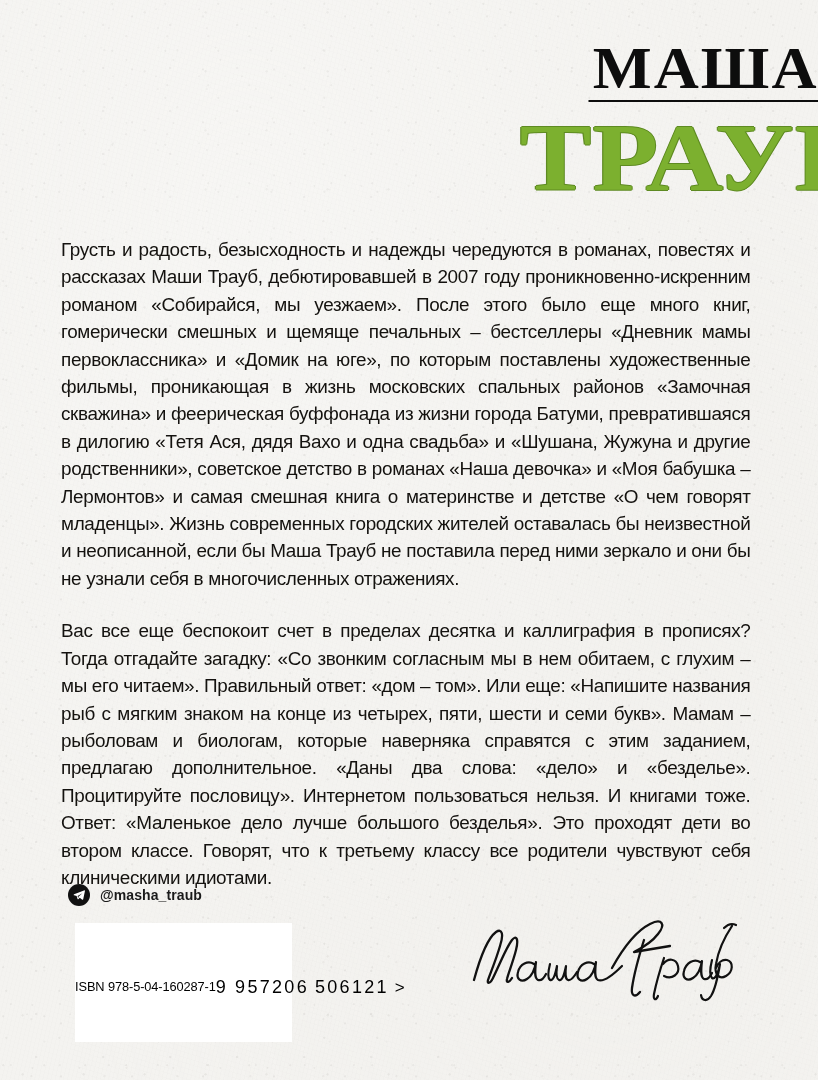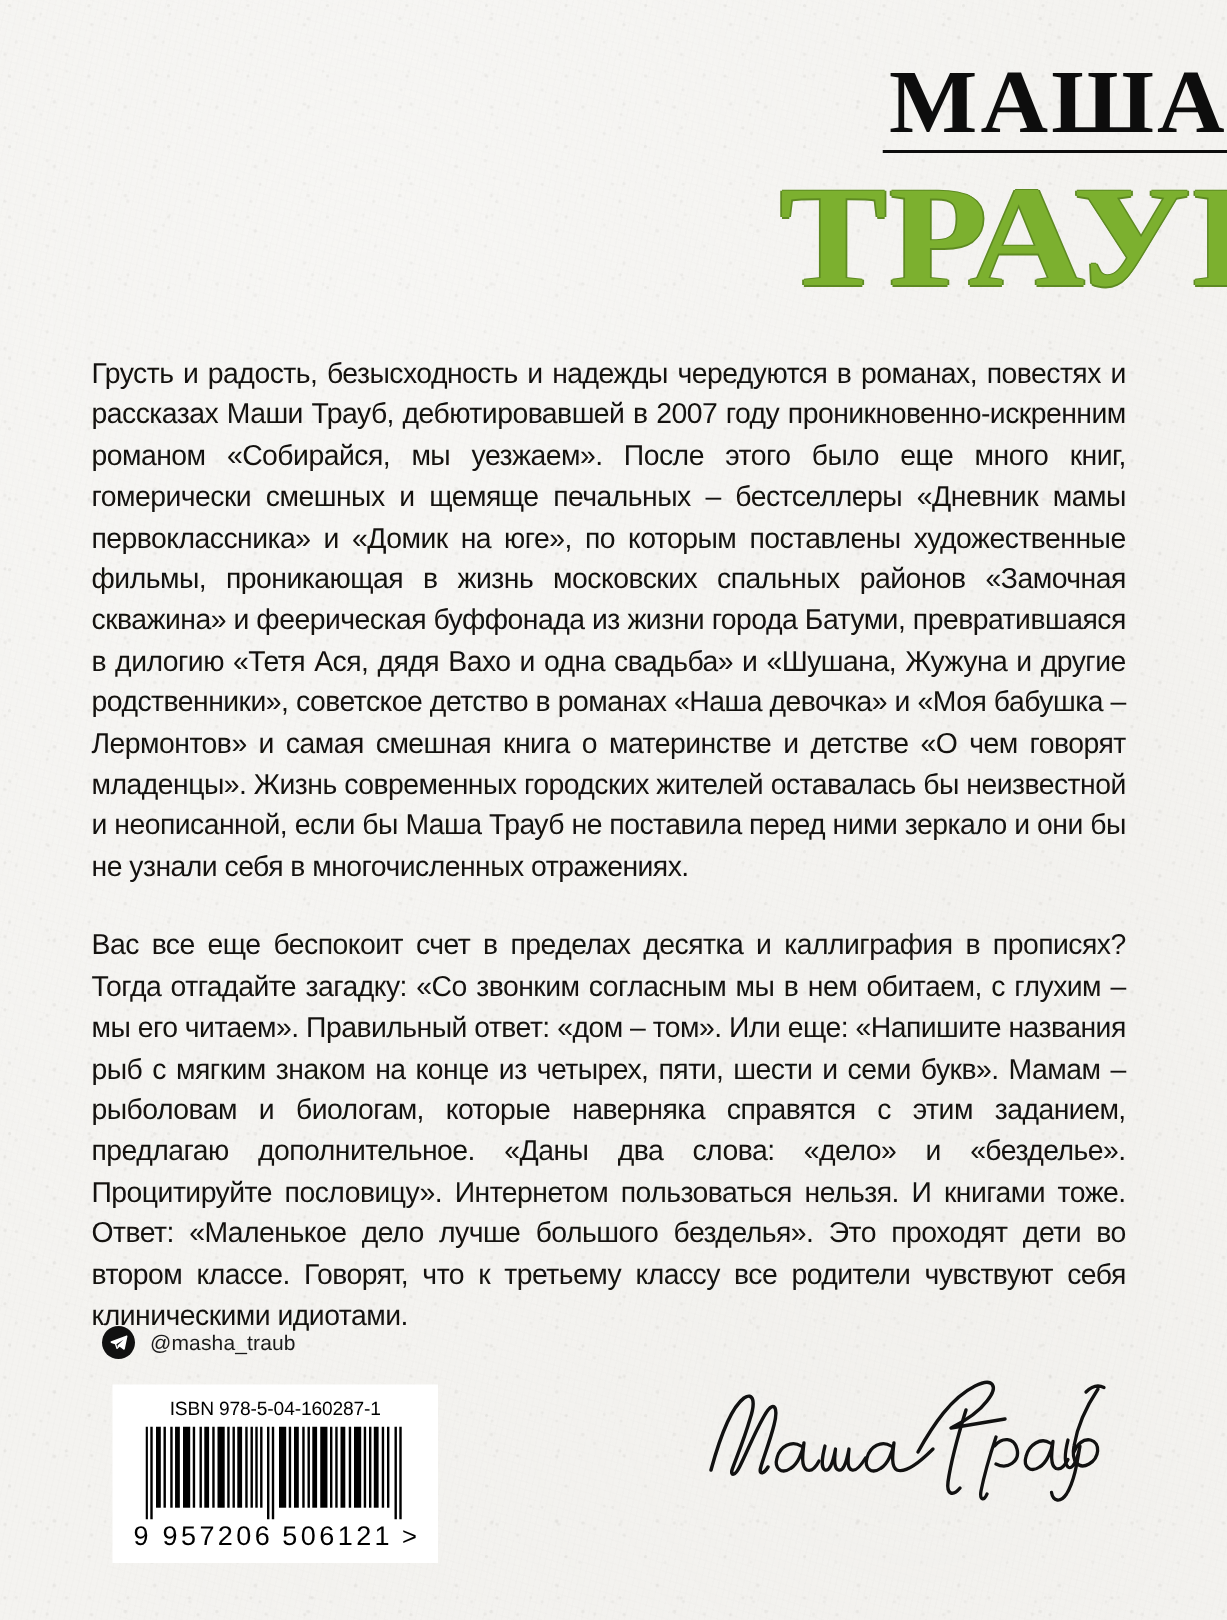--- a/index.html
+++ b/index.html
@@ -140,32 +140,33 @@
     align-items: center;
     justify-content: center;
     flex: 0 0 auto;
   }
   .tg-badge svg { display: block; }
   .social-handle {
     font-family: "Liberation Sans", sans-serif;
     font-size: 14px;
     color: #1a1a1a;
     letter-spacing: 0.1px;
+    font-weight: bold;
   }
 
   
   .barcode-box {
     position: absolute;
     left: 75px;
     top: 923px;
     width: 217px;
     height: 119px;
     background: #ffffff;
     display: flex;
-    flex-direction: column;
+    flex-direction: row;
     align-items: center;
     padding-top: 8px;
     box-sizing: border-box;
   }
   .isbn-line {
     font-family: "Liberation Sans", sans-serif;
     font-size: 12.8px;
     color: #000;
     letter-spacing: -0.1px;
     white-space: nowrap;

